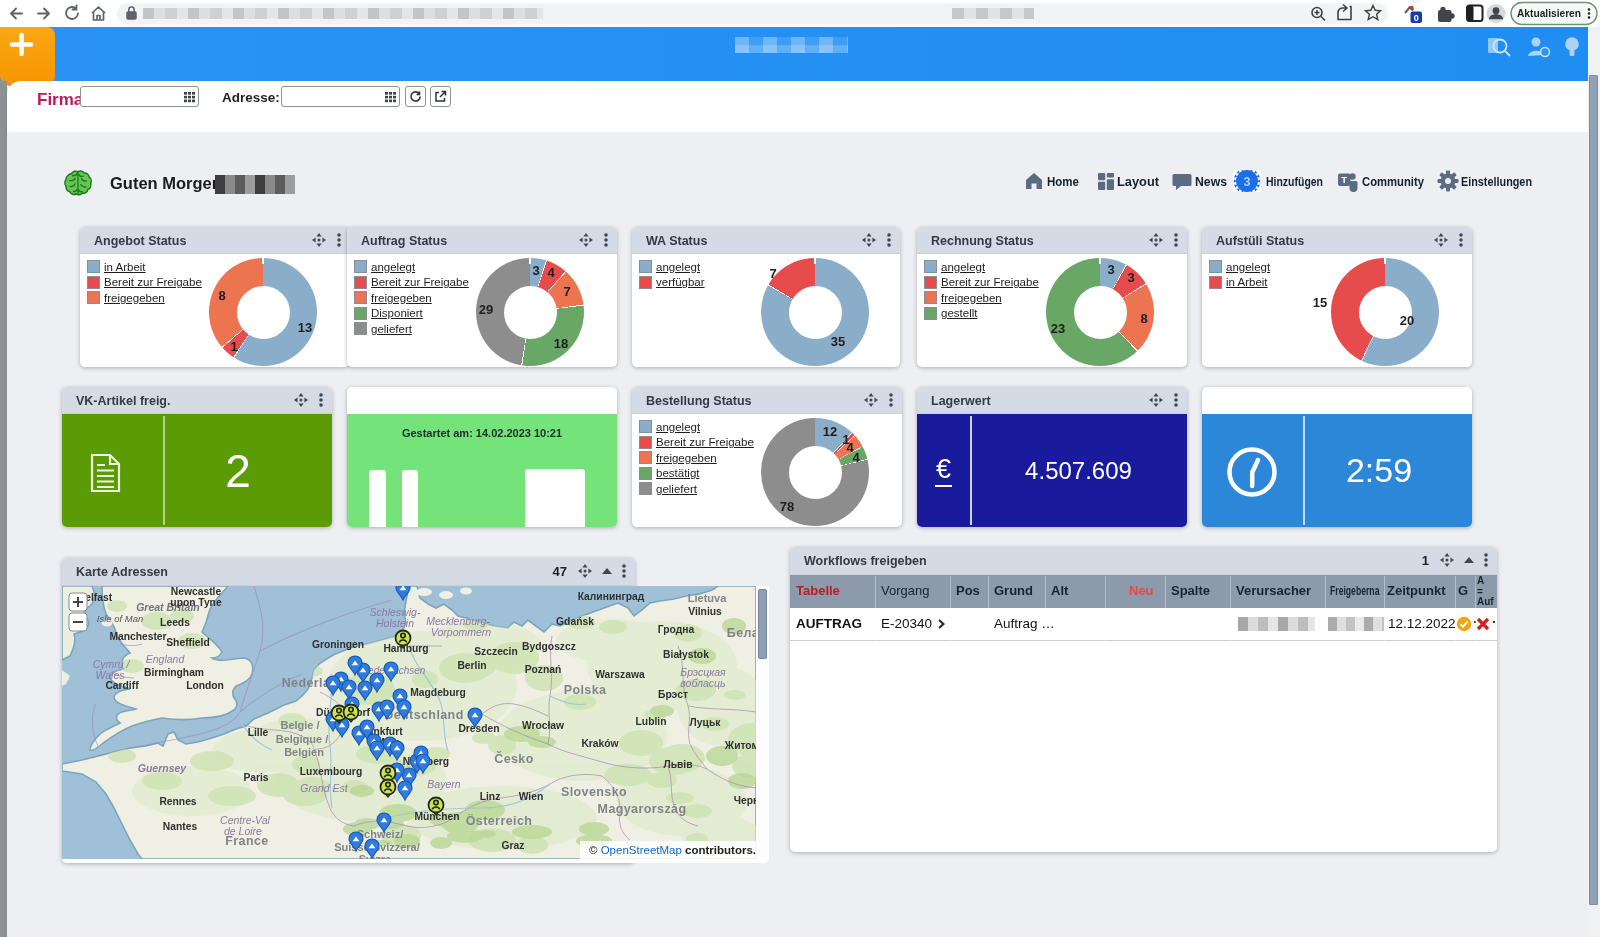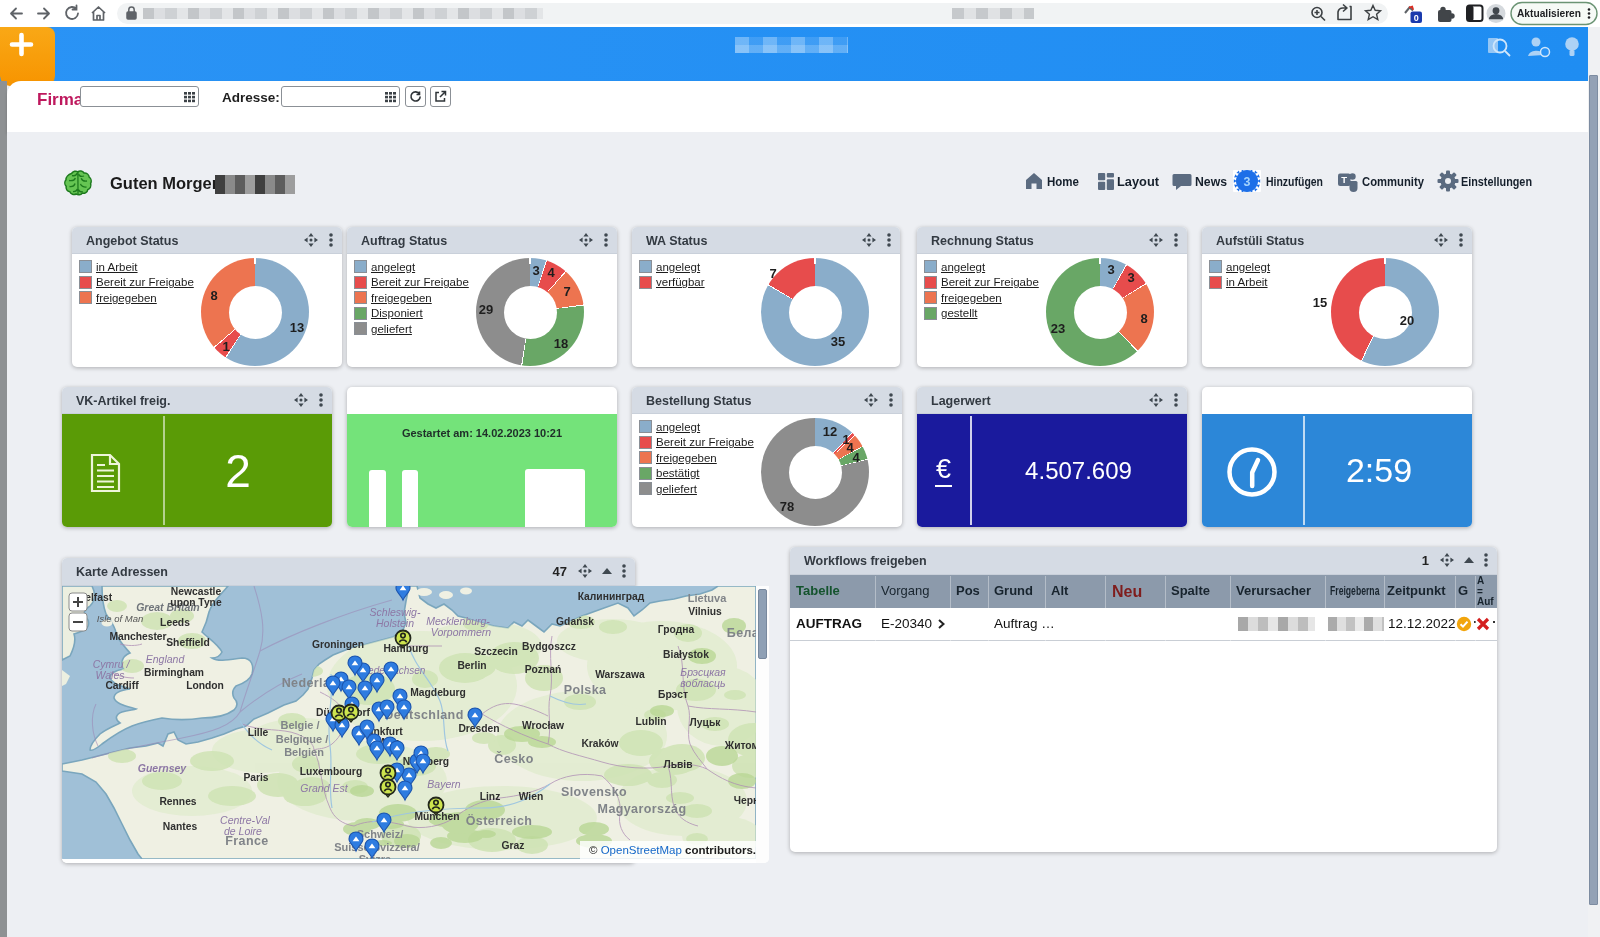--- a/index.html
+++ b/index.html
@@ -210,21 +210,21 @@
       <use href="#gt" transform="rotate(180)"></use>
       <use href="#gt" transform="rotate(225)"></use>
       <use href="#gt" transform="rotate(270)"></use>
       <use href="#gt" transform="rotate(315)"></use>
     <circle r="7.5"></circle>
       <circle r="3" fill="#edeff3"></circle>
   </g>
   <text x="437" y="16" font-size="13.5" font-weight="bold" fill="#16202c" textLength="71" lengthAdjust="spacingAndGlyphs">Einstellungen</text>
 </svg>
 
-<div class="card" style="left:72px;top:227px;width:270px;height:140px">
+<div class="card" style="left:80px;top:227px;width:270px;height:140px">
   <div class="cardhead">
       <div class="cardtitle">Angebot Status</div>
     <div class="hicons">
         <svg width="16" height="16">
           <g fill="#3f4850">
             <path d="M8 1 L5.4 4.6 h5.2 z M8 15 L5.4 11.4 h5.2 z M1 8 L4.6 5.4 v5.2 z M15 8 L11.4 5.4 v5.2 z"></path>
             <circle cx="8" cy="8" r="1.5"></circle>
           </g>
         </svg>
         <svg width="6" height="16">
@@ -893,26 +893,26 @@
           <g fill="#3f4850">
             <circle cx="3" cy="3" r="1.8"></circle>
             <circle cx="3" cy="8" r="1.8"></circle>
             <circle cx="3" cy="13" r="1.8"></circle>
           </g>
         </svg>
       </div>
   </div>
 
   <div class="abs" style="left:0;top:28px;width:707px;height:33px;background:#8c9aab"></div>
-  <div class="abs" style="left:6px;top:36px;font-size:13px;font-weight:bold;color:#14532d">Tabelle</div>
+  <div class="abs" style="left:6px;top:36px;font-size:13px;font-weight:bold;color:#b91c1c">Tabelle</div>
   <div class="abs" style="left:91px;top:36px;font-size:13px;font-weight:normal;color:#18242e">Vorgang</div>
   <div class="abs" style="left:166px;top:36px;font-size:13px;font-weight:bold;color:#18242e">Pos</div>
   <div class="abs" style="left:204px;top:36px;font-size:13px;font-weight:bold;color:#18242e">Grund</div>
   <div class="abs" style="left:261px;top:36px;font-size:13px;font-weight:bold;color:#18242e">Alt</div>
-  <div class="abs" style="left:322px;top:36px;font-size:16px;font-weight:bold;color:#7f1d1d">Neu</div>
+  <div class="abs" style="left:339px;top:36px;font-size:13px;font-weight:bold;color:#ef4444">Neu</div>
   <div class="abs" style="left:381px;top:36px;font-size:13px;font-weight:bold;color:#18242e">Spalte</div>
   <div class="abs" style="left:446px;top:36px;font-size:13px;font-weight:bold;color:#18242e">Verursacher</div>
   <div class="abs" style="left:540px;top:37px;font-size:12px;font-weight:bold;color:#18242e;white-space:nowrap;transform:scaleX(.72);transform-origin:0 0">Freigeberna</div>
   <div class="abs" style="left:597px;top:36px;font-size:13px;font-weight:bold;color:#18242e">Zeitpunkt</div>
   <div class="abs" style="left:668px;top:36px;font-size:13px;font-weight:bold;color:#18242e">G</div>
   <div class="abs" style="left:687px;top:29px;font-size:10px;font-weight:bold;color:#18242e;line-height:10.5px">A<br>=<br>Auf</div>
 
   <div class="abs" style="left:0;top:61px;width:707px;height:33px;background:#fff;border-bottom:1px solid #c9ced5"></div>
   <div class="abs" style="left:6px;top:69px;font-size:13.5px;font-weight:bold;color:#111">AUFTRAG</div>
   <div class="abs" style="left:91px;top:69px;font-size:13.5px;color:#111">E-20340</div>

